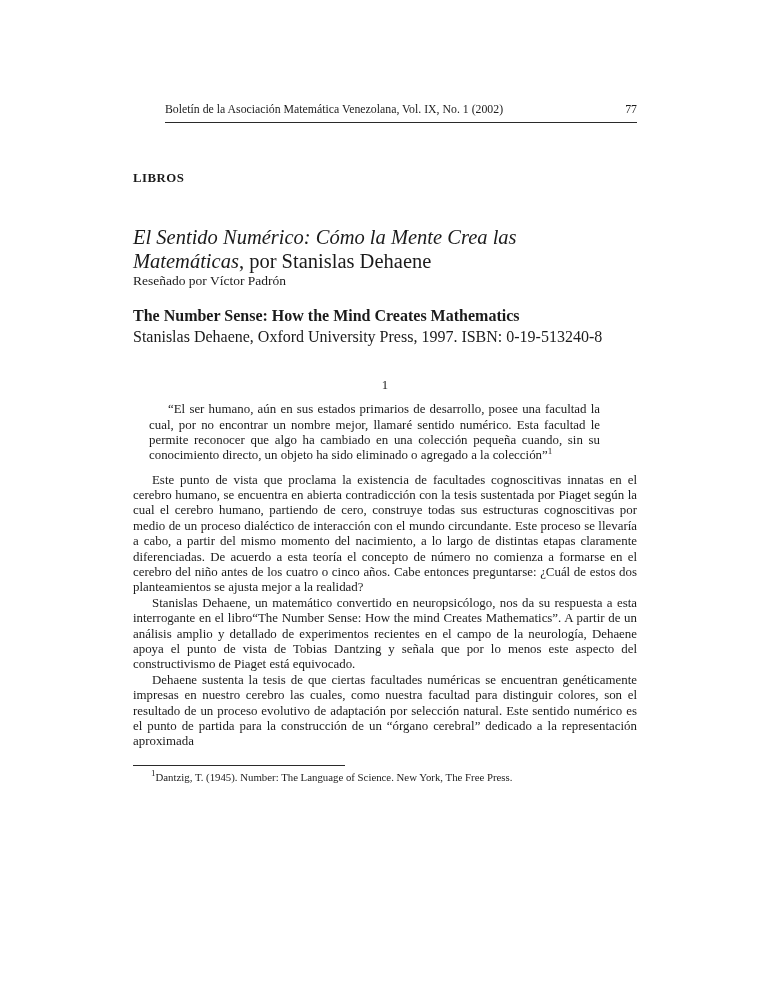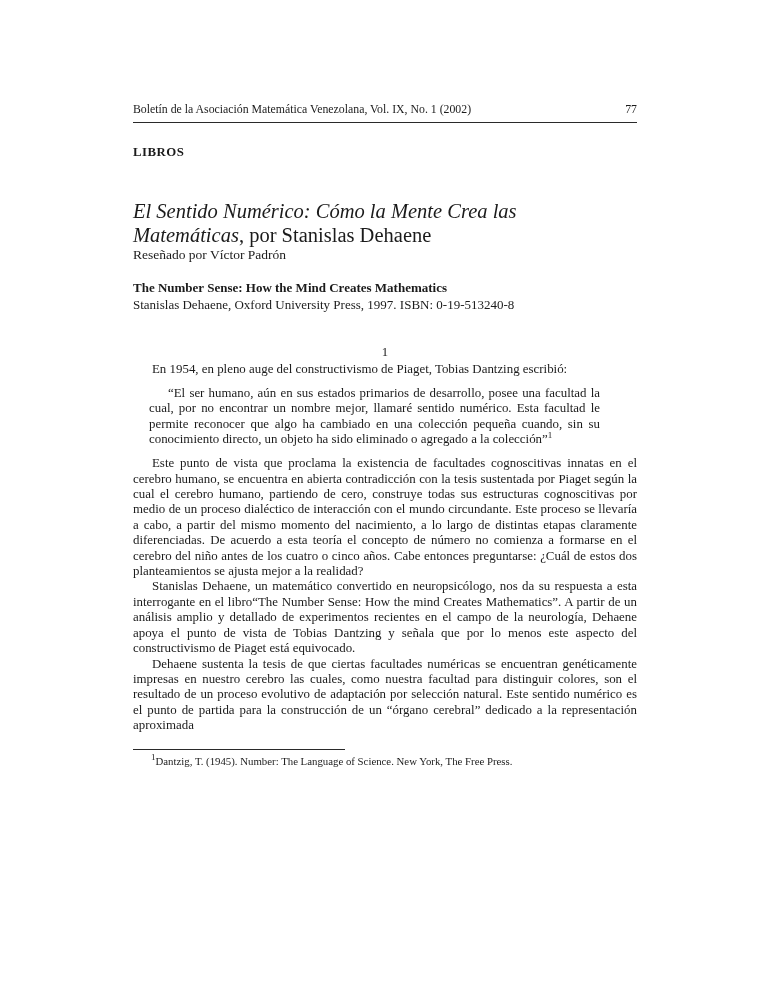--- a/index.html
+++ b/index.html
@@ -18,42 +18,43 @@
     top: 102px;
     width: 504px;
   }
   .running-head {
     display: flex;
     justify-content: space-between;
     align-items: baseline;
     font-size: 11.8px;
     padding-bottom: 5px;
     border-bottom: 1.2px solid #2a2a2a;
+    margin-left: 32px;
   }
   .running-head .pageno { padding-left: 18px; }
   .section-label {
-    margin-top: 22px;
+    margin-top: 48px;
     font-weight: bold;
     font-size: 12.8px;
     letter-spacing: 0.5px;
   }
   .article-title {
     margin-top: 39px;
     font-size: 20.5px;
     line-height: 1.18;
     font-style: italic;
     max-width: 448px;
   }
   .article-title .byline { font-style: normal; }
   .reviewer {
     font-size: 13.5px;
   }
   .book-block {
     margin-top: 17px;
-    font-size: 13px;
+    font-size: 16px;
     line-height: 1.28;
   }
   .book-block .book-title { font-weight: bold; }
   .section-number {
     margin-top: 31px;
     text-align: center;
     font-size: 12.8px;
   }
   p.body-par {
     margin: 0;
@@ -103,21 +104,20 @@
 
   <div class="reviewer">Reseñado por Víctor Padrón</div>
 
   <div class="book-block">
     <div class="book-title">The Number Sense: How the Mind Creates Mathematics</div>
     <div class="book-publication">Stanislas Dehaene, Oxford University Press, 1997. ISBN: 0-19-513240-8</div>
   </div>
 
   <div class="section-number">1</div>
 
-  <p class="body-par first-par">En 1954, en pleno auge del constructivismo de Piaget, Tobias Dantzing escribió:</p>
 
   <blockquote class="quote-block"><span>“El ser humano, aún en sus estados primarios de desarrollo, posee una facultad la cual, por no encontrar un nombre mejor, llamaré sentido numérico. Esta facultad le permite reconocer que algo ha cambiado en una colección pequeña cuando, sin su conocimiento directo, un objeto ha sido eliminado o agregado a la colección”</span><sup>1</sup></blockquote>
 
   <p class="body-par">Este punto de vista que proclama la existencia de facultades cognoscitivas innatas en el cerebro humano, se encuentra en abierta contradicción con la tesis sustentada por Piaget según la cual el cerebro humano, partiendo de cero, construye todas sus estructuras cognoscitivas por medio de un proceso dialéctico de interacción con el mundo circundante. Este proceso se llevaría a cabo, a partir del mismo momento del nacimiento, a lo largo de distintas etapas claramente diferenciadas. De acuerdo a esta teoría el concepto de número no comienza a formarse en el cerebro del niño antes de los cuatro o cinco años. Cabe entonces preguntarse: ¿Cuál de estos dos planteamientos se ajusta mejor a la realidad?</p>
   <p class="body-par">Stanislas Dehaene, un matemático convertido en neuropsicólogo, nos da su respuesta a esta interrogante en el libro“The Number Sense: How the mind Creates Mathematics”. A partir de un análisis amplio y detallado de experimentos recientes en el campo de la neurología, Dehaene apoya el punto de vista de Tobias Dantzing y señala que por lo menos este aspecto del constructivismo de Piaget está equivocado.</p>
   <p class="body-par">Dehaene sustenta la tesis de que ciertas facultades numéricas se encuentran genéticamente impresas en nuestro cerebro las cuales, como nuestra facultad para distinguir colores, son el resultado de un proceso evolutivo de adaptación por selección natural. Este sentido numérico es el punto de partida para la construcción de un “órgano cerebral” dedicado a la representación aproximada</p>
 
   <div class="footnote-area">
     <hr class="footnote-rule">
     <div class="footnote-text"><sup>1</sup><span>Dantzig, T. (1945). Number: The Language of Science. New York, The Free Press.</span></div>

